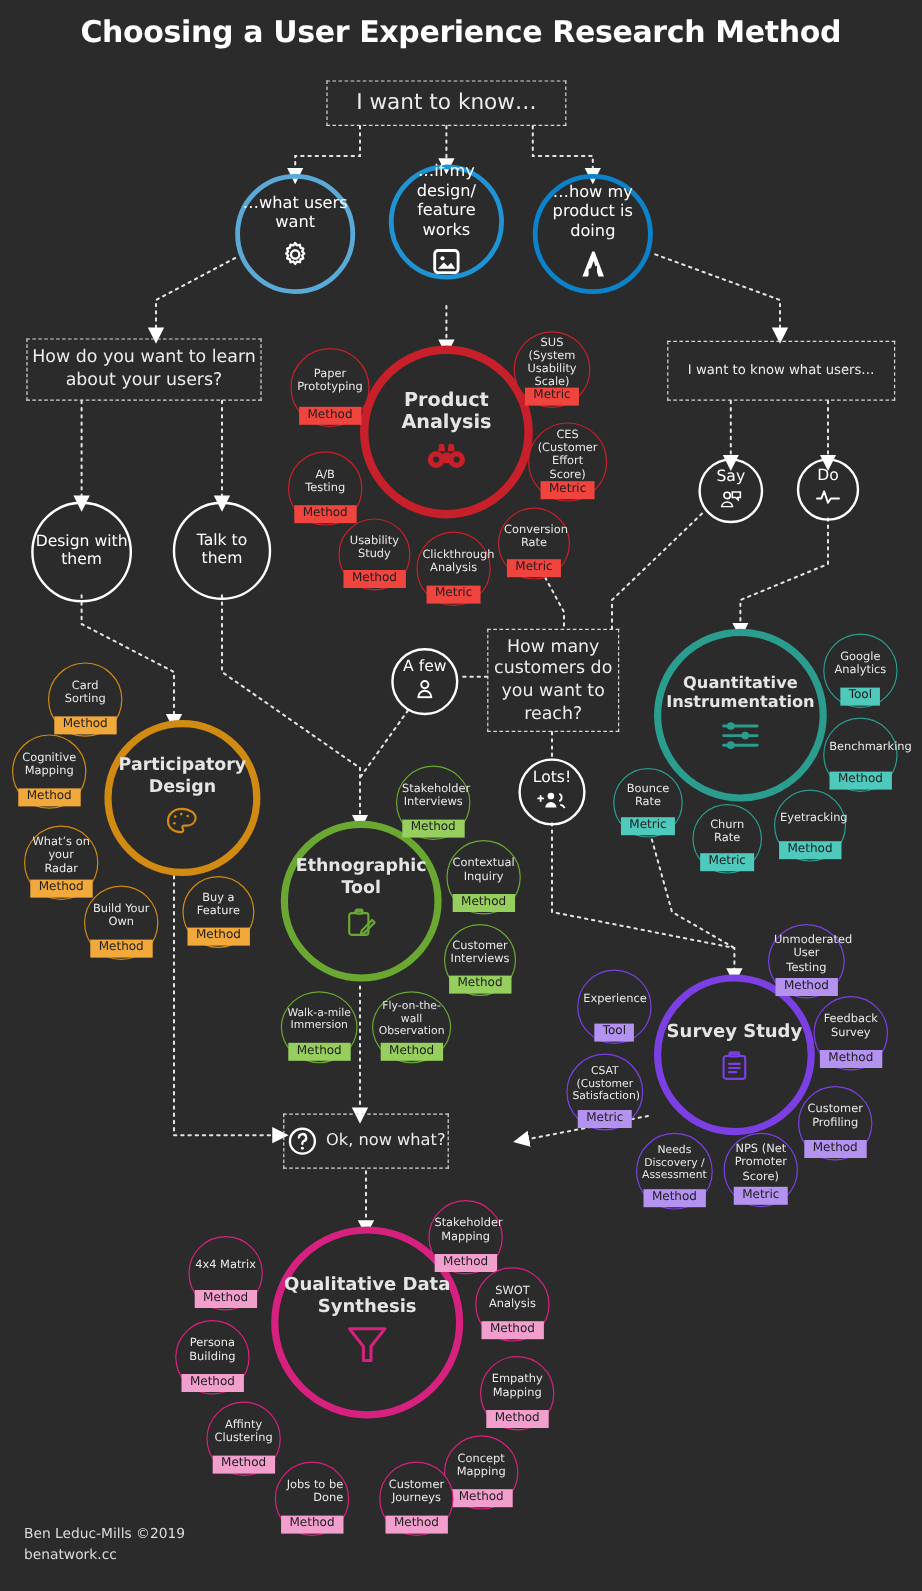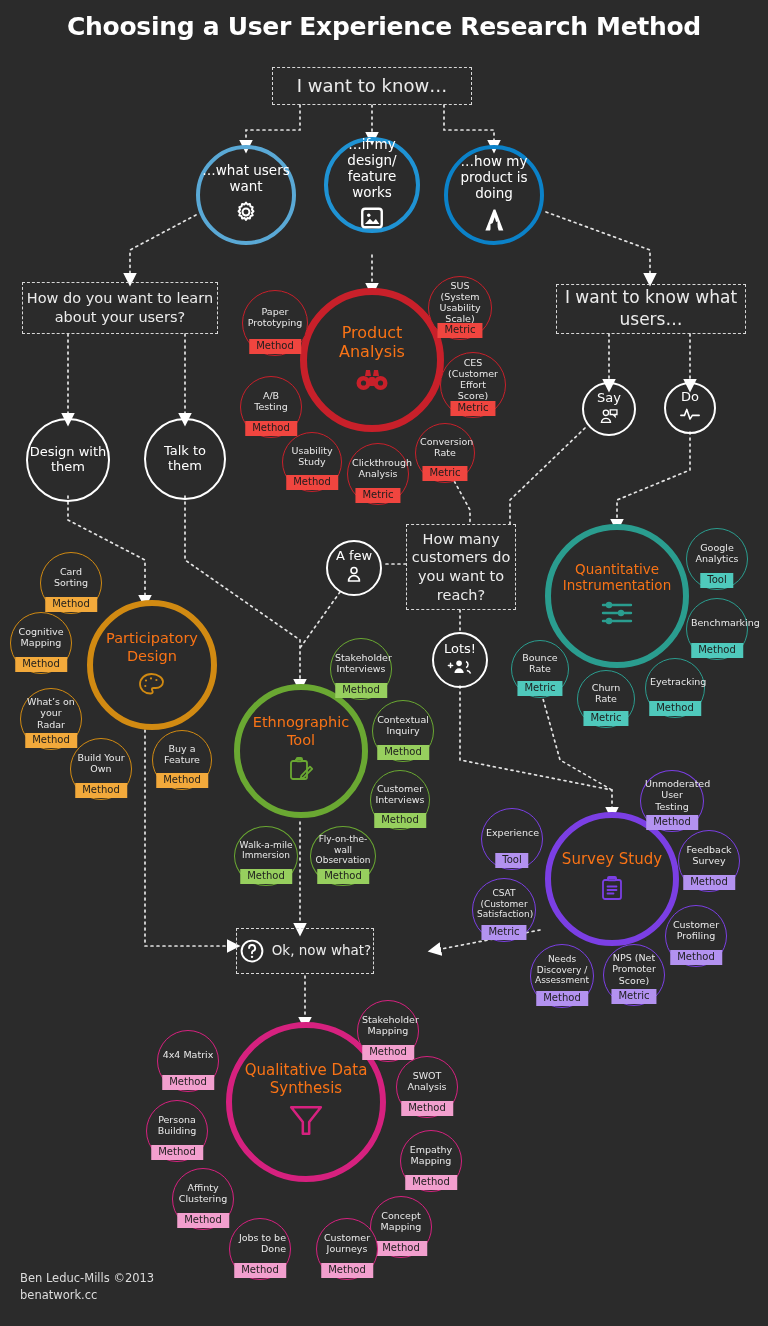--- a/index.html
+++ b/index.html
@@ -23,21 +23,21 @@
 
   
   .dbox{
     position:absolute;box-sizing:border-box;
     border:1.4px dashed #d8d8d8;
     display:flex;align-items:center;justify-content:center;
     text-align:center;color:#ececec;line-height:1.28;
   }
   .dbox.big{font-size:18px;}
   .dbox.mid{font-size:14.5px;}
-  .dbox.sm{font-size:17px;align-items:center;}
+  .dbox.sm{font-size:11px;align-items:center;}
 
   
   .wcircle{
     position:absolute;border-radius:50%;border:2px solid #ffffff;
     display:flex;flex-direction:column;align-items:center;justify-content:center;
     color:#ffffff;text-align:center;line-height:1.15;box-sizing:border-box;
   }
   .wcircle .lbl{font-size:13px;}
   .wcircle .ico{margin-top:2px;}
 
@@ -48,21 +48,21 @@
     text-align:center;line-height:1.2;color:#fff;font-size:13.5px;
   }
   .bluec .ico{margin-top:5px;}
 
   
   .hub{
     position:absolute;border-radius:50%;box-sizing:border-box;
     display:flex;flex-direction:column;align-items:center;justify-content:center;
     text-align:center;background:#2b2b2b;
   }
-  .hub .htxt{font-weight:normal;color:#f97316;line-height:1.18;}
+  .hub .htxt{font-weight:bold;color:#e5e5e5;line-height:1.18;}
   .hub .ico{margin-top:7px;}
 
   
   .sat{
     position:absolute;border-radius:50%;box-sizing:border-box;
     background:#2b2b2b;
     display:flex;align-items:center;justify-content:center;
     text-align:center;color:#e9e9e9;line-height:1.16;
     padding:0 4px;
   }
@@ -467,17 +467,17 @@
   <div class="sat" style="left:146px;top:1100px;width:62px;height:62px;border:1.6px solid #d6217f;font-size:9.5px;">
     <span class="stxt">Persona Building</span>
     <span class="badge" style="bottom:1px;background:#f29fce;">Method</span>
   </div>
   <div class="sat" style="left:157px;top:1030px;width:62px;height:62px;border:1.6px solid #d6217f;font-size:9.5px;">
     <span class="stxt">4x4 Matrix</span>
     <span class="badge" style="bottom:1px;background:#f29fce;">Method</span>
   </div>
 
   <div class="footer">
-    <div>Ben Leduc-Mills ©2013</div>
+    <div>Ben Leduc-Mills ©2019</div>
     <div>benatwork.cc</div>
   </div>
 
 </div>
 
 </body></html>

